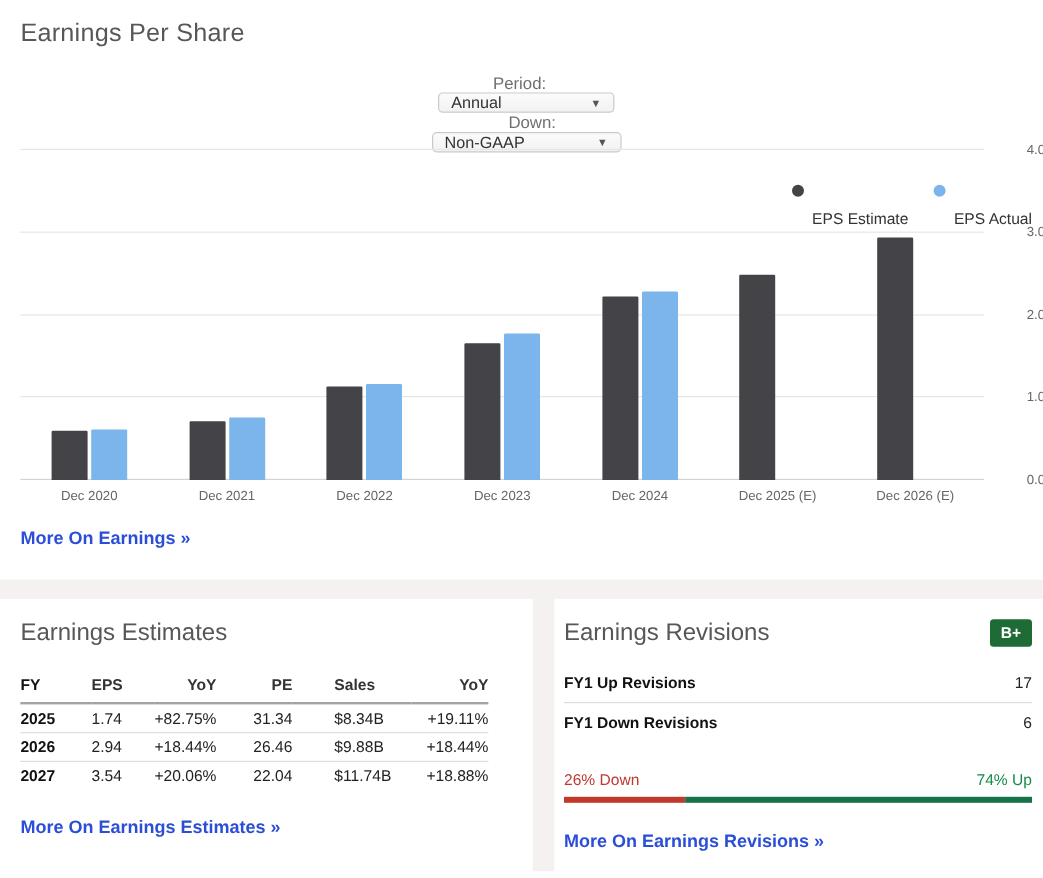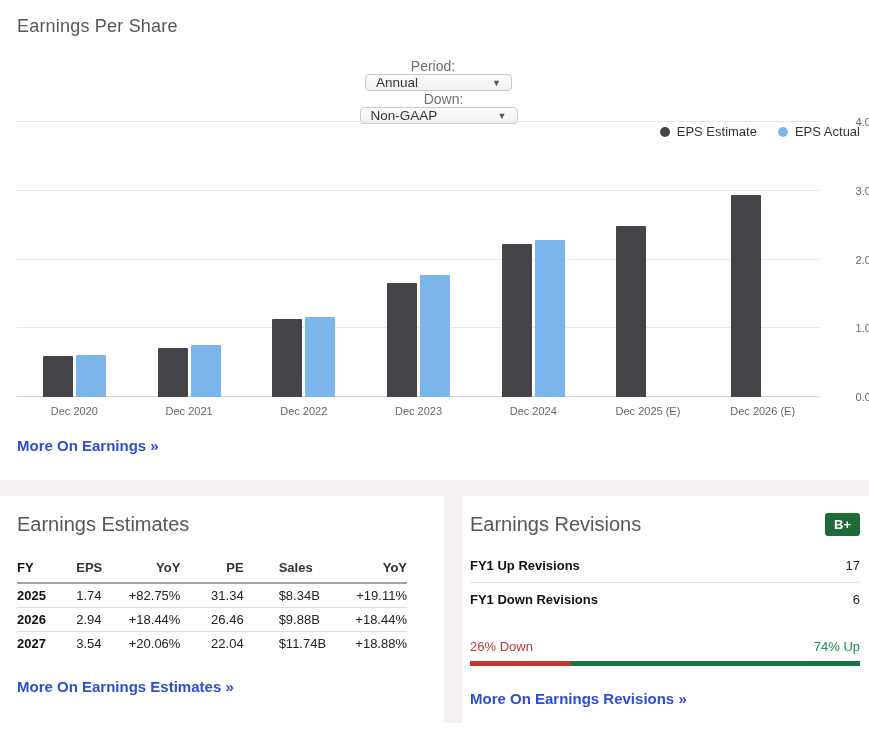--- a/index.html
+++ b/index.html
@@ -9,21 +9,21 @@
     background: #ffffff;
     color: #333;
     position: relative;
     overflow: hidden;
   }
   .ml { margin-left: 17px; }
 
   
   .page-title {
     margin-top: 16px;
-    font-size: 18px;
+    font-size: 21px;
     font-weight: 400;
     color: #575757;
     letter-spacing: 0.2px;
   }
   .controls-row {
     display: flex;
     align-items: center;
     margin-top: 21px;
     margin-right: 9px;
     height: 28px;
@@ -38,21 +38,21 @@
     display: flex; align-items: center;
     padding: 0 10px;
     font-size: 13.5px; color: #333;
     cursor: pointer;
   }
   .select .arrow { margin-left: auto; font-size: 9px; color: #555; }
   .ctrl-type { margin-left: 21px; }
   .legend { margin-left: auto; display: flex; align-items: center; gap: 21px; }
   .legend-item { display: flex; align-items: center; gap: 7px; cursor: pointer; }
   .legend-dot { width: 10px; height: 10px; border-radius: 50%; }
-  .legend-label { font-size: 13px; color: #333; }
+  .legend-label { font-size: 13px; color: #333; margin-top: 48px; }
 
   
   .chart { position: relative; margin-top: 36px; height: 300px; }
   .plot { position: absolute; left: 0; top: 0; width: 803px; height: 275px; }
   .gridline { position: absolute; left: 0; right: 0; height: 1px; background: #e6e6e6; }
   .gridline.base { background: #d4d4d4; }
   .ytick {
     position: absolute; left: 818px; width: 42px;
     text-align: right; font-size: 11px; color: #666;
   }

